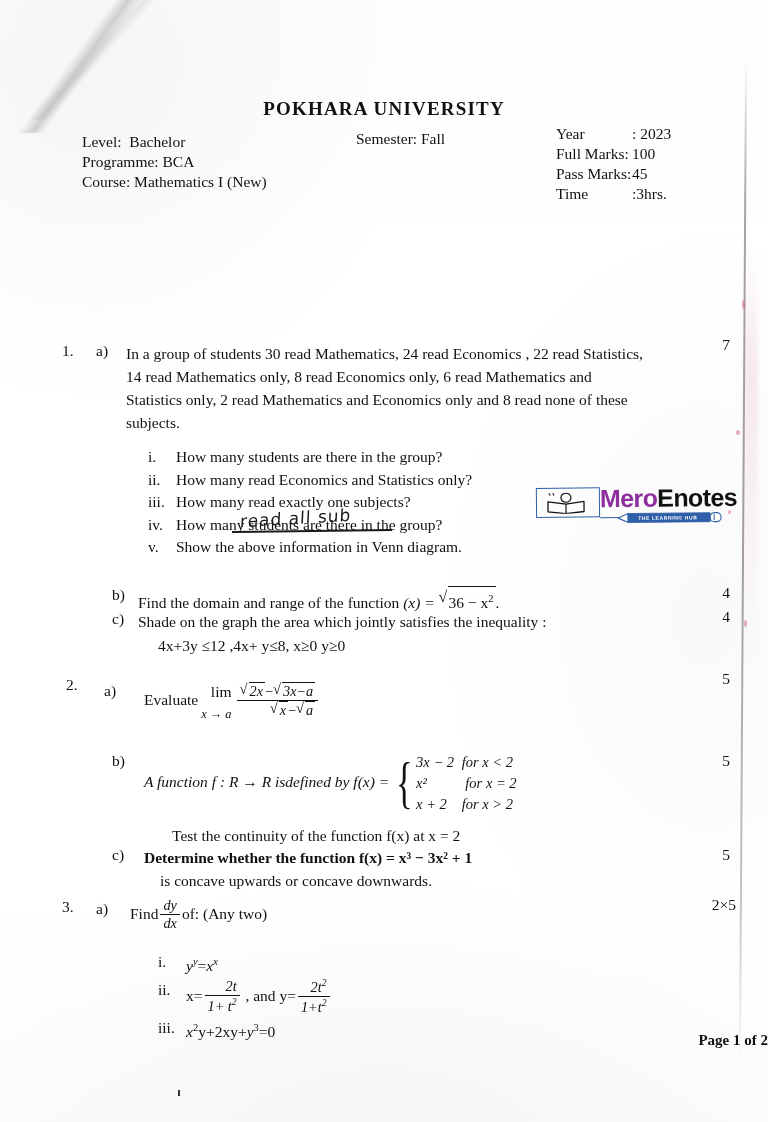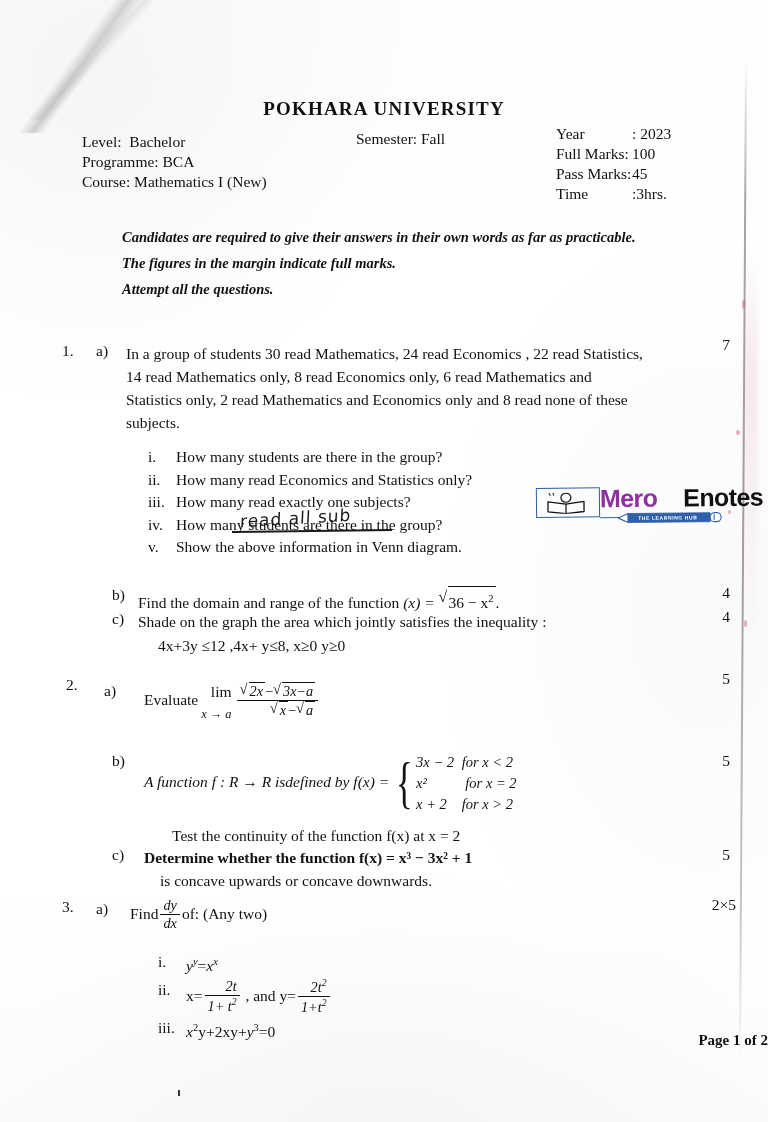--- a/index.html
+++ b/index.html
@@ -128,21 +128,21 @@
   }
   .logo-book {
     position:absolute; left:12px; top:7px; width:40px; height:21px;
   }
   .logo-text {
     position:absolute; left:66px; top:-1px;
     font-family:"Liberation Sans", sans-serif;
     font-weight:bold; font-size:25px; letter-spacing:-0.6px; white-space:nowrap;
   }
   .logo-mero { color:#8e2f9e; }
-  .logo-enotes { color:#111;margin-left:26px; }
+  .logo-enotes { color:#111; }
   .logo-pen {
     position:absolute; left:84px; top:27px; width:108px; height:12px;
   }
   .logo-line {
     position:absolute; left:66px; top:32px; width:22px; height:1.4px;
     background:#2f5fa8;
   }
   .logo-tag {
     position:absolute; left:104px; top:29.5px;
     font-family:"Liberation Sans", sans-serif;
@@ -213,25 +213,20 @@
       <div class="row">
           <span class="k">Pass Marks:</span>
           <span>45</span>
         </div>
       <div class="row">
           <span class="k">Time</span>
           <span>:3hrs.</span>
         </div>
     </div>
 
-    <div class="instructions">
-      <p>Candidates are required to give their answers in their own words as far as practicable.</p>
-      <p>The figures in the margin indicate full marks.</p>
-      <p>Attempt all the questions.</p>
-    </div>
 
     <div class="qnum" style="left:62px; top:342px;">1.</div>
     <div class="qlabel" style="left:96px; top:342px;">a)</div>
     <div class="qbody" style="left:126px; top:342px; width:522px;">In a group of students 30 read Mathematics, 24 read Economics , 22 read Statistics, 14 read Mathematics only, 8 read Economics only, 6 read Mathematics and Statistics only, 2 read Mathematics and Economics only and 8 read none of these subjects.</div>
     <div class="marks" style="left:690px; top:336px;">7</div>
 
     <div class="romanlist" style="left:148px; top:446px; width:450px;">
       <div class="ri">
           <span class="rnum">i.</span>
           <span>How many students are there in the group?</span>

